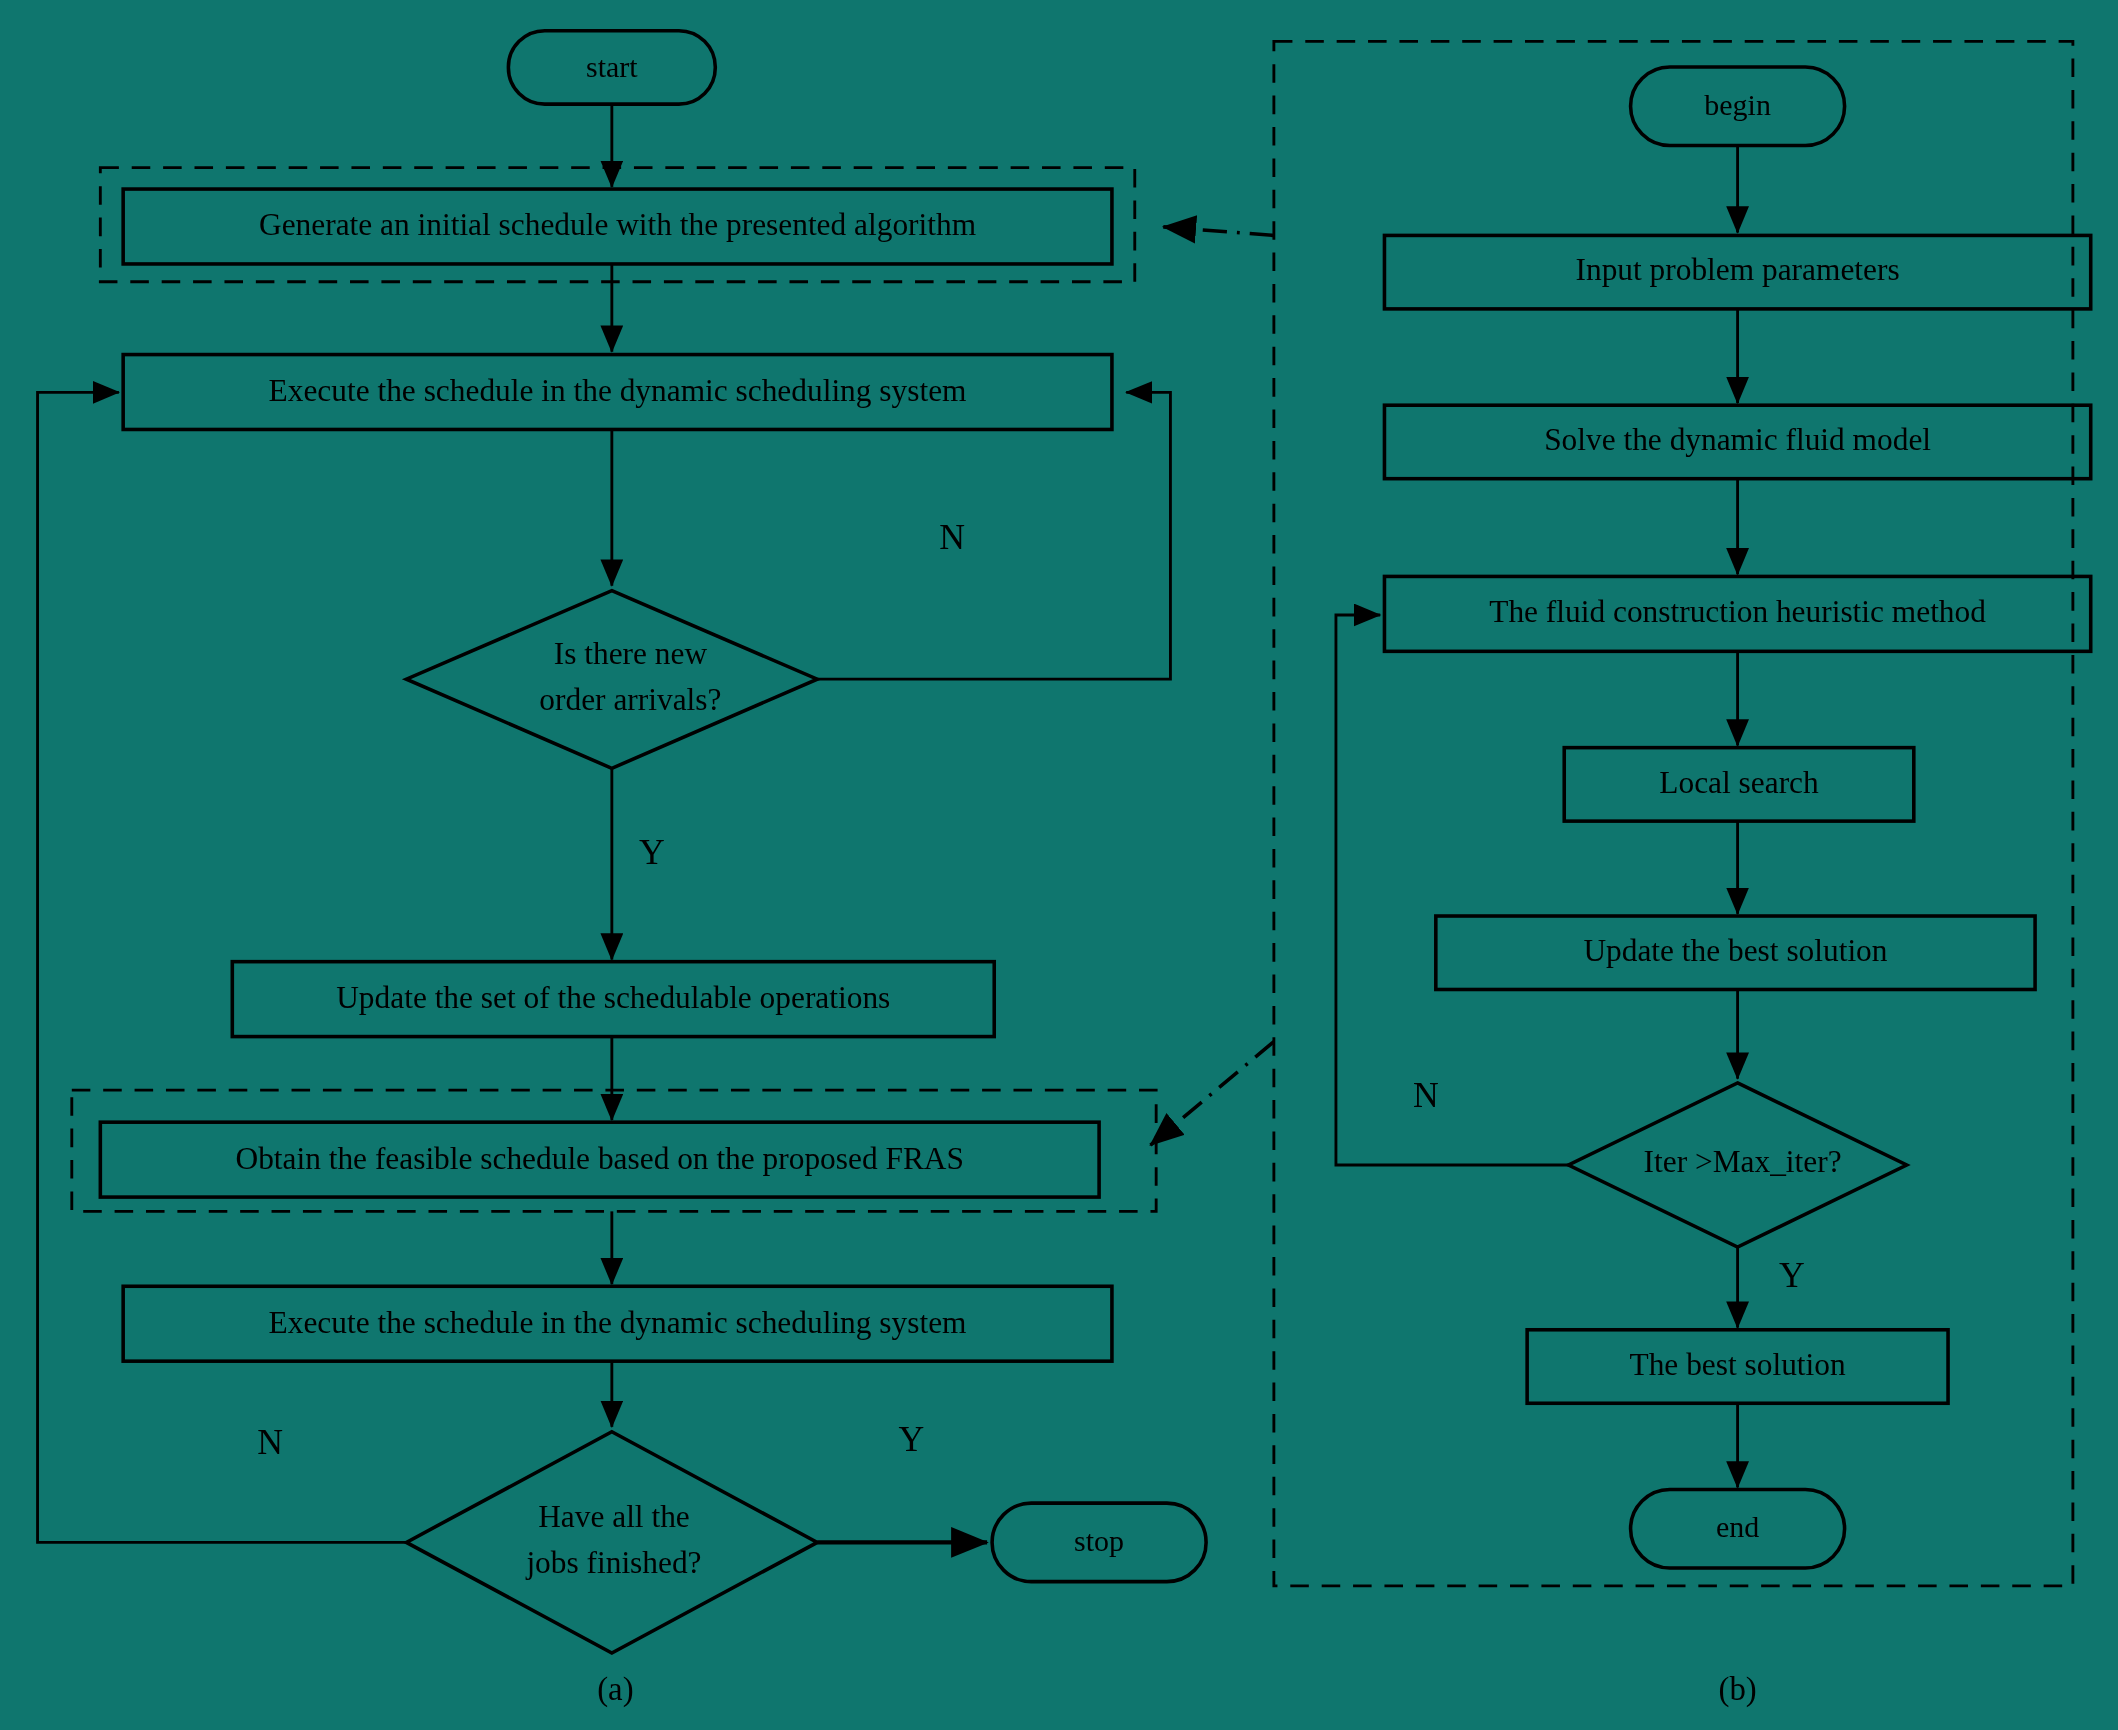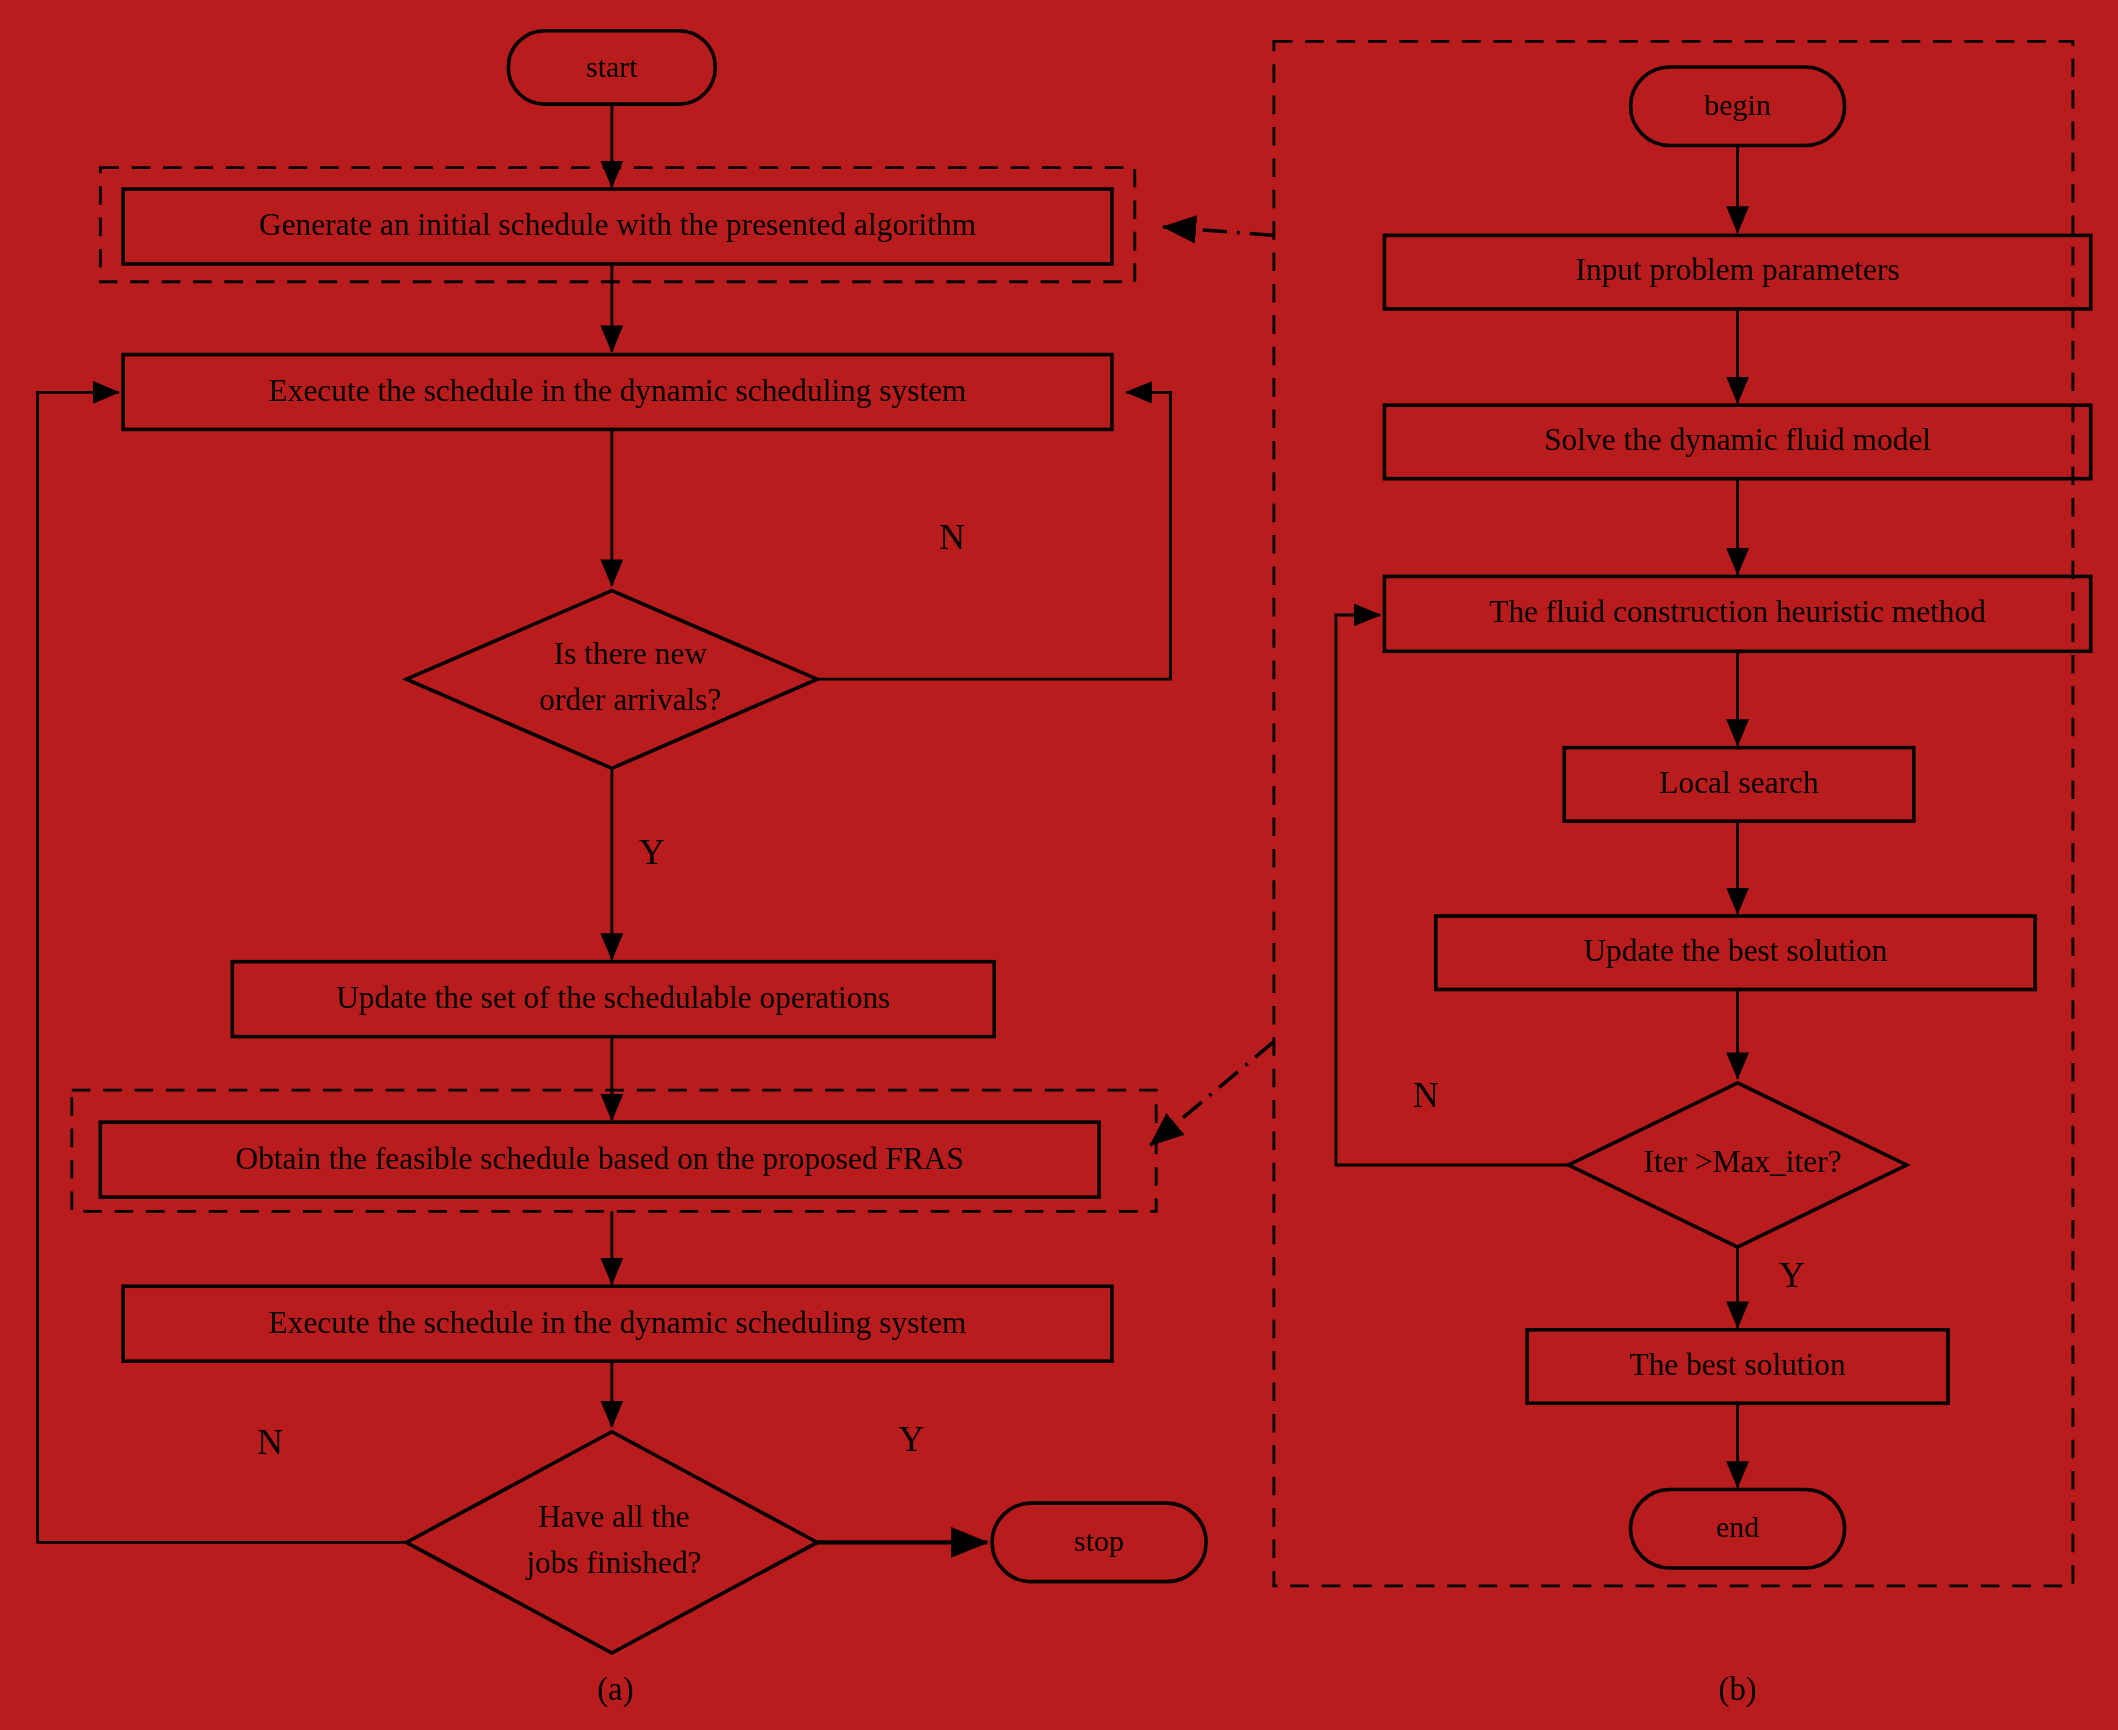--- a/index.html
+++ b/index.html
@@ -4,21 +4,21 @@
 <style>
   html, body {
     margin: 0;
     padding: 0;
     background: #ffffff;
   }
   #root {
     position: relative;
     width: 2119px;
     height: 1730px;
-    background: #b91c1c;
+    background: #0f766e;
     font-family: "Liberation Serif", "DejaVu Serif", serif;
     overflow: hidden;
   }
   svg.flow {
     position: absolute;
     top: 0;
     left: 0;
     width: 2119px;
     height: 1730px;
   }

